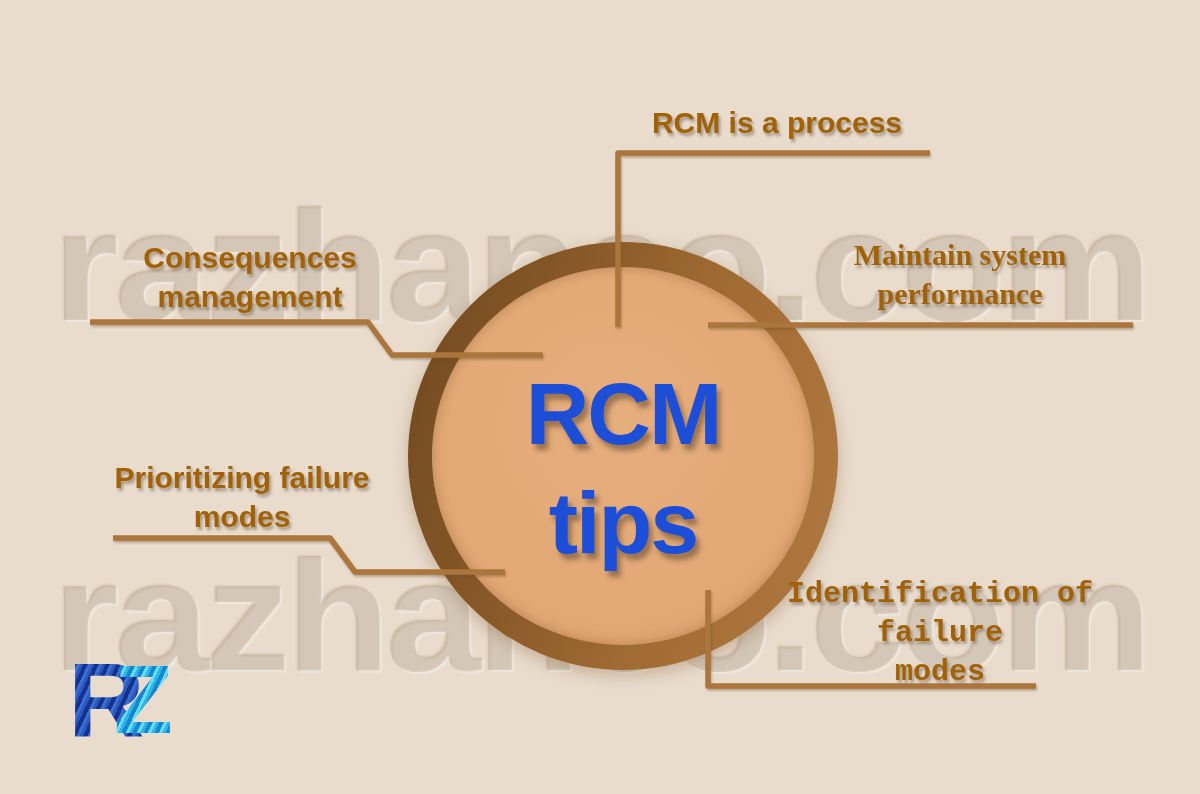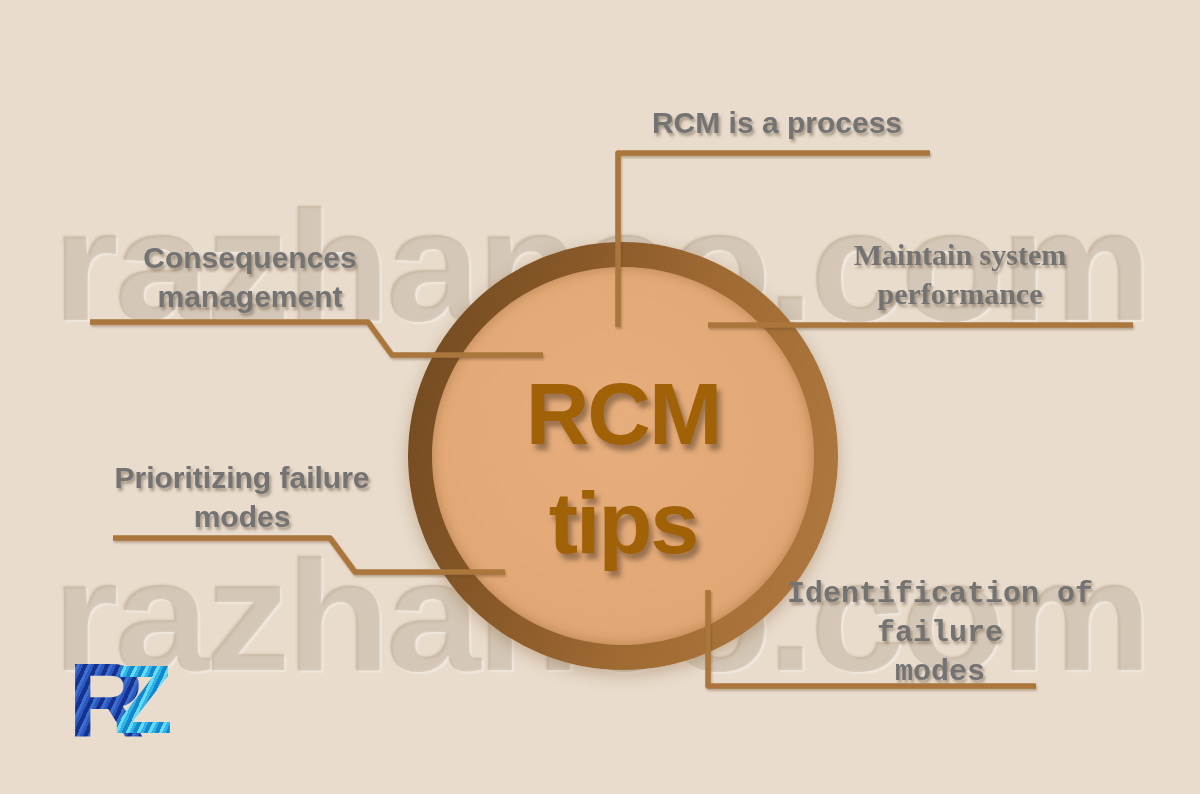--- a/index.html
+++ b/index.html
@@ -57,21 +57,21 @@
 
   .center-line {
     position: absolute;
     left: 408px;
     width: 430px;
     text-align: center;
     font-weight: bold;
     font-size: 88px;
     line-height: 88px;
     letter-spacing: -2px;
-    color: #a16207;
+    color: #1d4ed8;
     text-shadow: 4px 6px 5px rgba(95, 70, 45, 0.55);
     z-index: 4;
   }
   .center-line.one { top: 370px; }
   .center-line.two { top: 479px; }
 
   
   .connectors {
     position: absolute;
     left: 0;
@@ -89,21 +89,21 @@
   }
 
   
   .label {
     position: absolute;
     width: 400px;
     text-align: center;
     font-size: 30px;
     font-weight: 600;
     line-height: 39px;
-    color: #737373;
+    color: #a16207;
     white-space: pre-line;
     text-shadow: 2px 3px 3px rgba(125, 105, 85, 0.6);
     z-index: 4;
   }
   .label.top          { left: 577px; top: 103px; }
   .label.right-top    { left: 760px; top: 235px; font-family: Liberation Serif, serif; }
   .label.left-top     { left:  50px; top: 238px; }
   .label.left-bottom  { left:  42px; top: 458px; }
   .label.right-bottom { left: 740px; top: 575px; font-family: Liberation Mono, monospace; }
 

